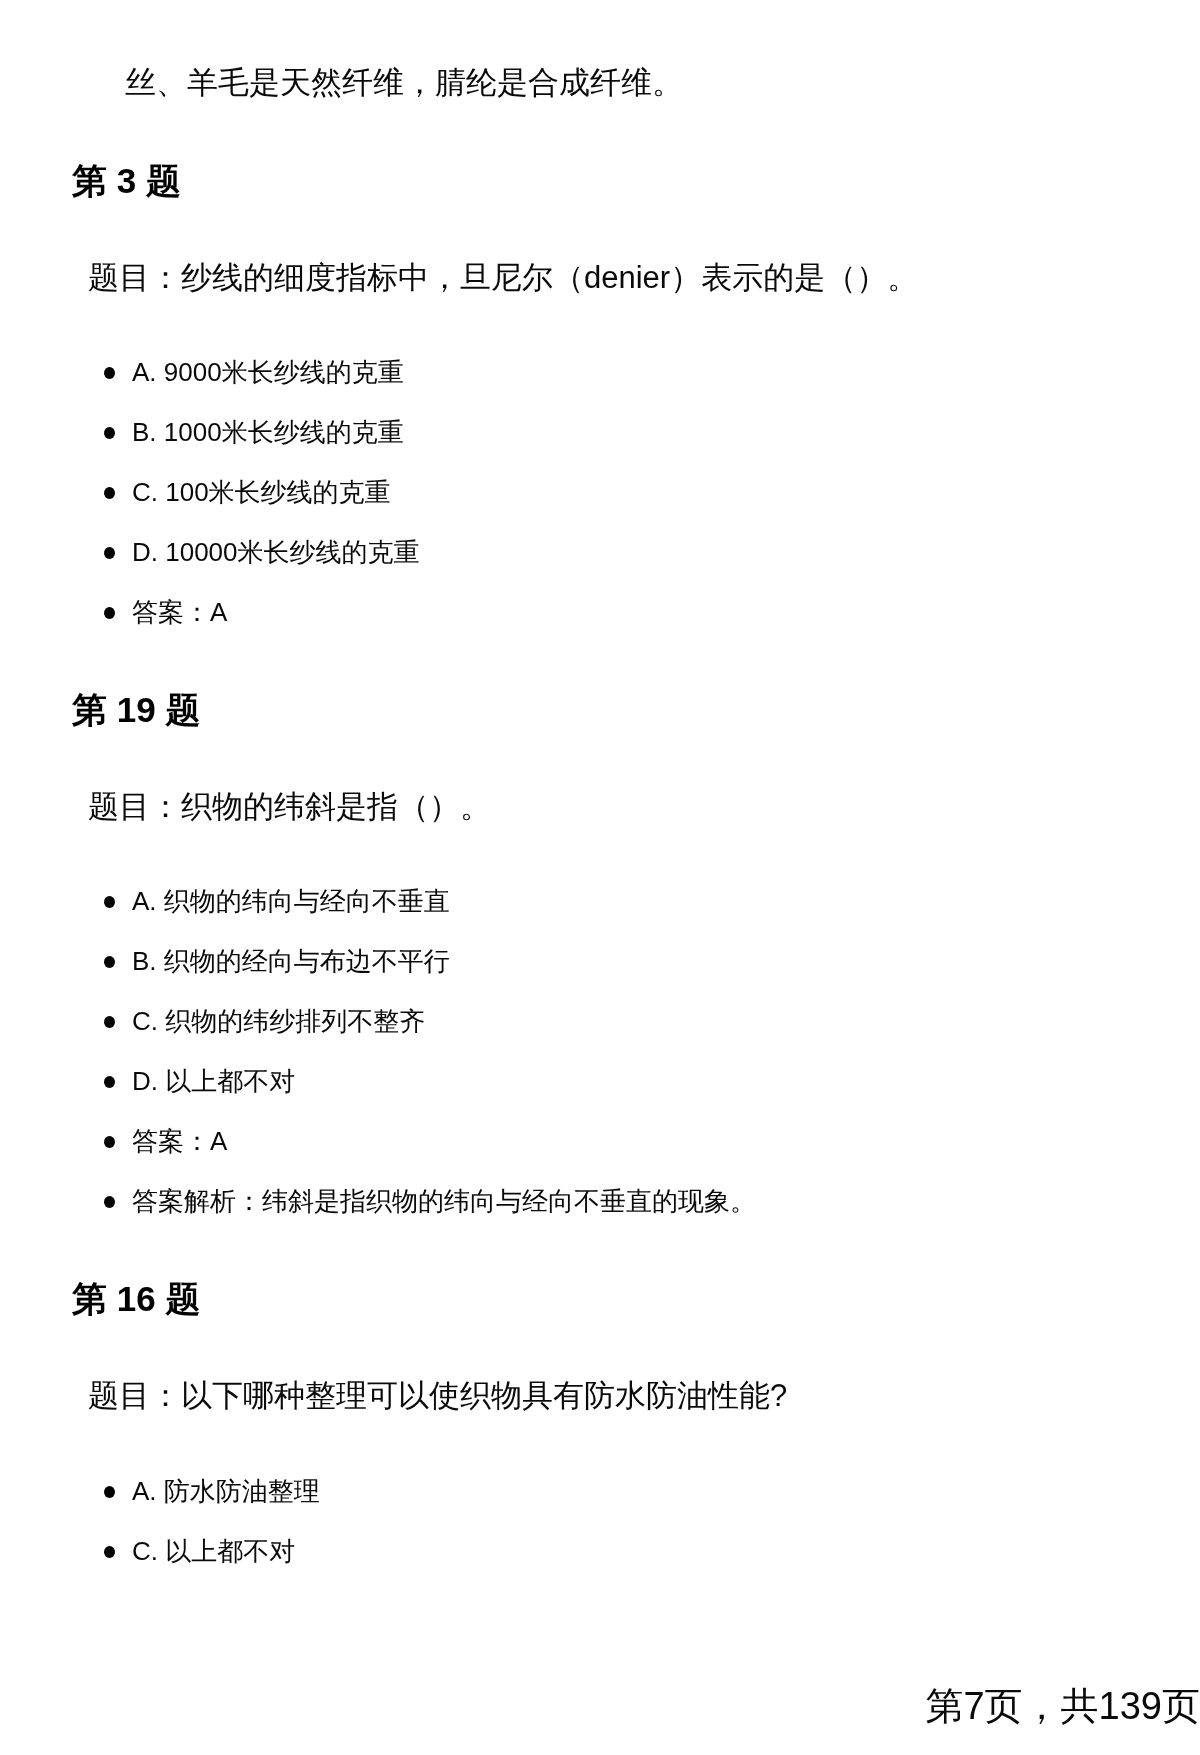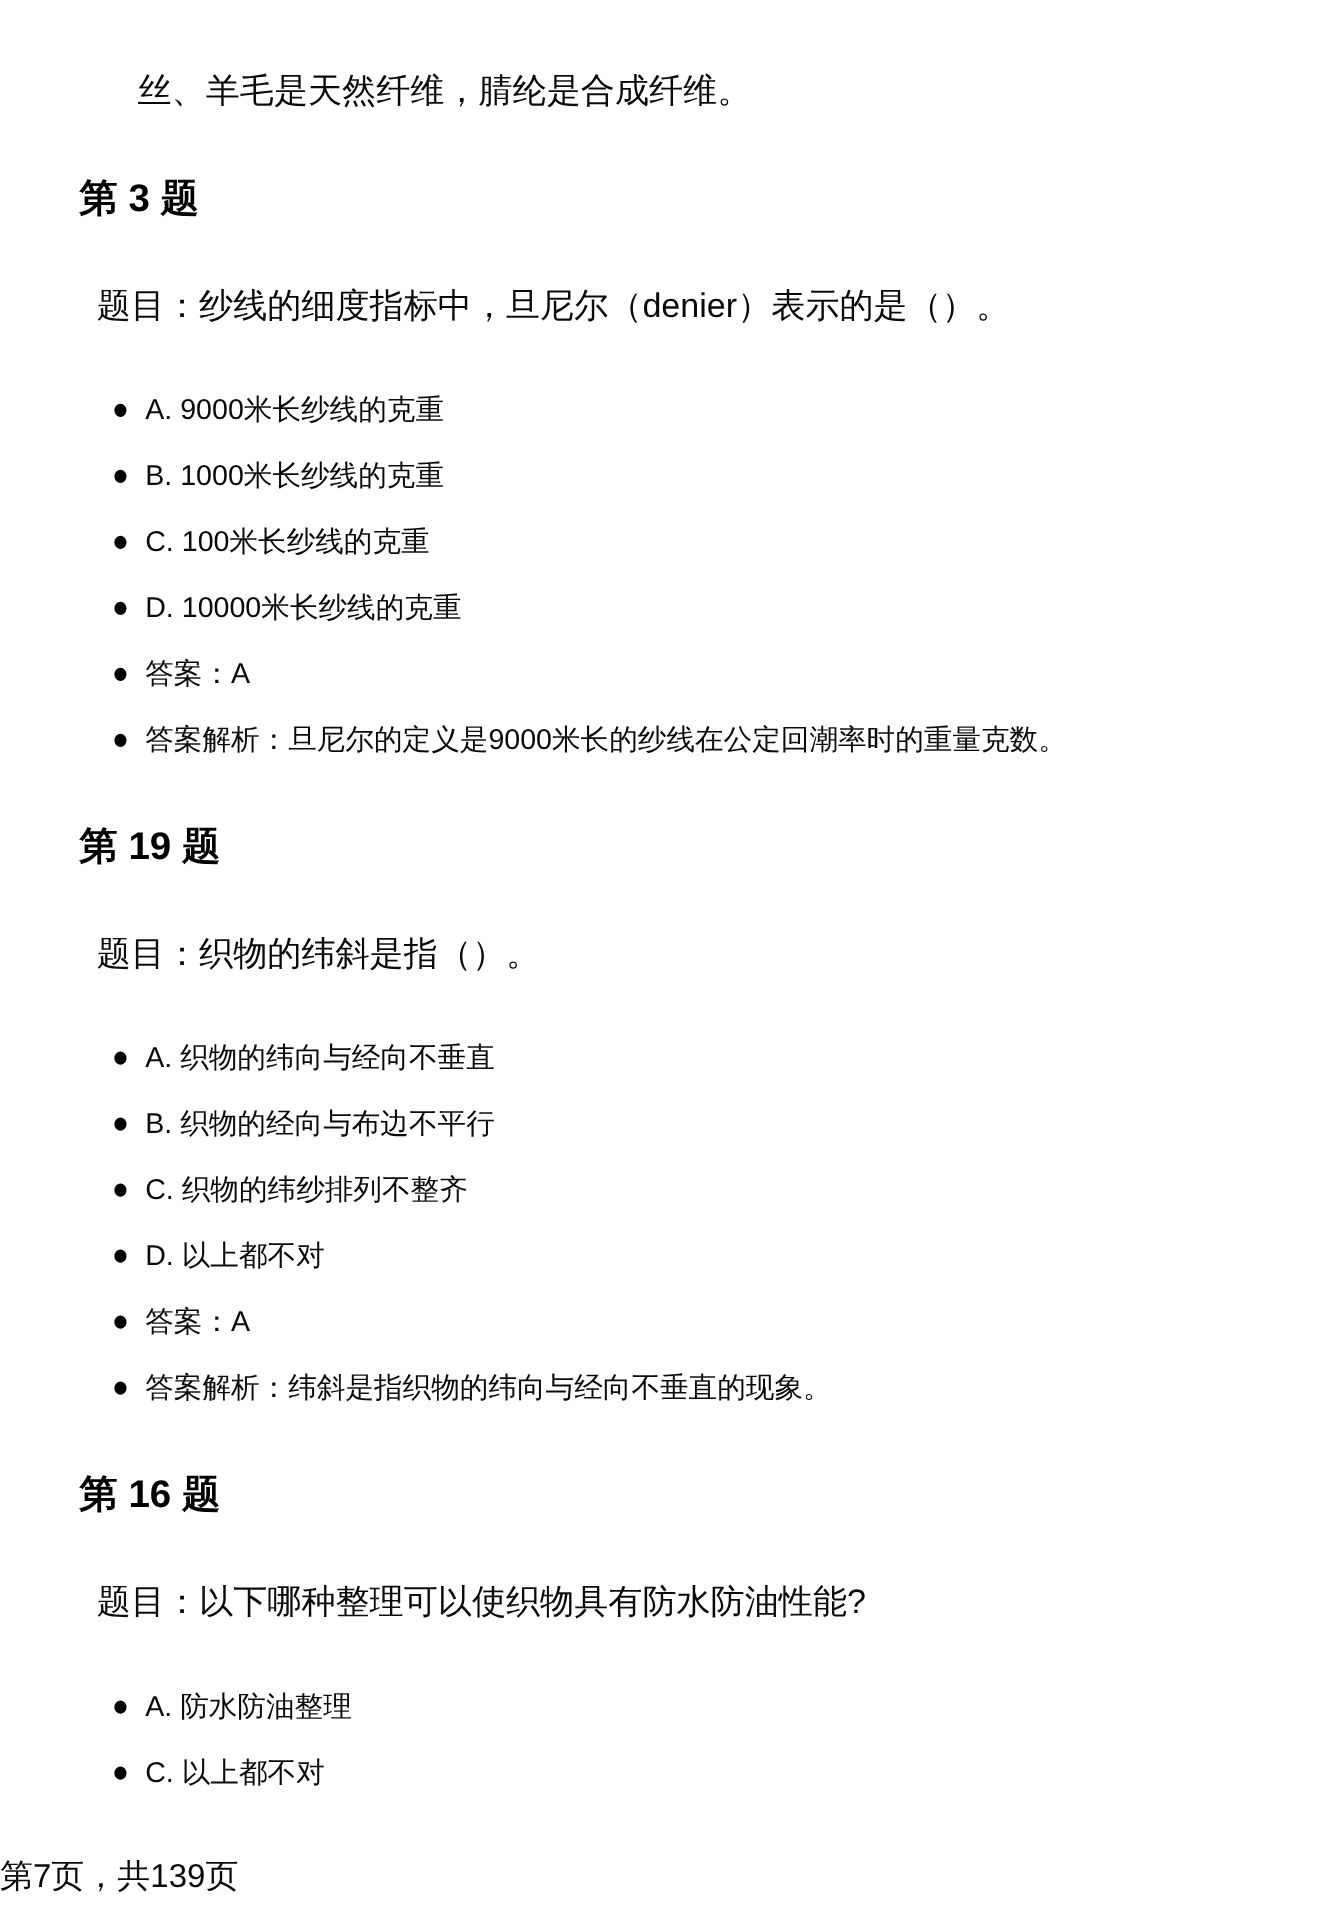--- a/index.html
+++ b/index.html
@@ -65,43 +65,42 @@
     width: 11px;
     height: 12px;
     border-radius: 50%;
     background: #000000;
   }
   .page-footer {
     position: absolute;
     top: 1684px;
     left: 0;
     right: 0;
-    text-align: left;
-    font-size: 30px;
+    text-align: right;
+    font-size: 38px;
     line-height: 44px;
     color: #0a0a0a;
   }
 </style>
 </head>
 <body>
 
 <div class="page">
 
   <p class="continuation">丝、羊毛是天然纤维，腈纶是合成纤维。</p>
 
   <section>
     <h2 class="q-heading">第 3 题</h2>
     <p class="q-prompt">题目：纱线的细度指标中，旦尼尔（denier）表示的是（）。</p>
     <ul class="q-list">
       <li>A. 9000米长纱线的克重</li>
       <li>B. 1000米长纱线的克重</li>
       <li>C. 100米长纱线的克重</li>
       <li>D. 10000米长纱线的克重</li>
       <li>答案：A</li>
-      <li>答案解析：旦尼尔的定义是9000米长的纱线在公定回潮率时的重量克数。</li>
     </ul>
   </section>
 
   <section>
     <h2 class="q-heading">第 19 题</h2>
     <p class="q-prompt">题目：织物的纬斜是指（）。</p>
     <ul class="q-list">
       <li>A. 织物的纬向与经向不垂直</li>
       <li>B. 织物的经向与布边不平行</li>
       <li>C. 织物的纬纱排列不整齐</li>

